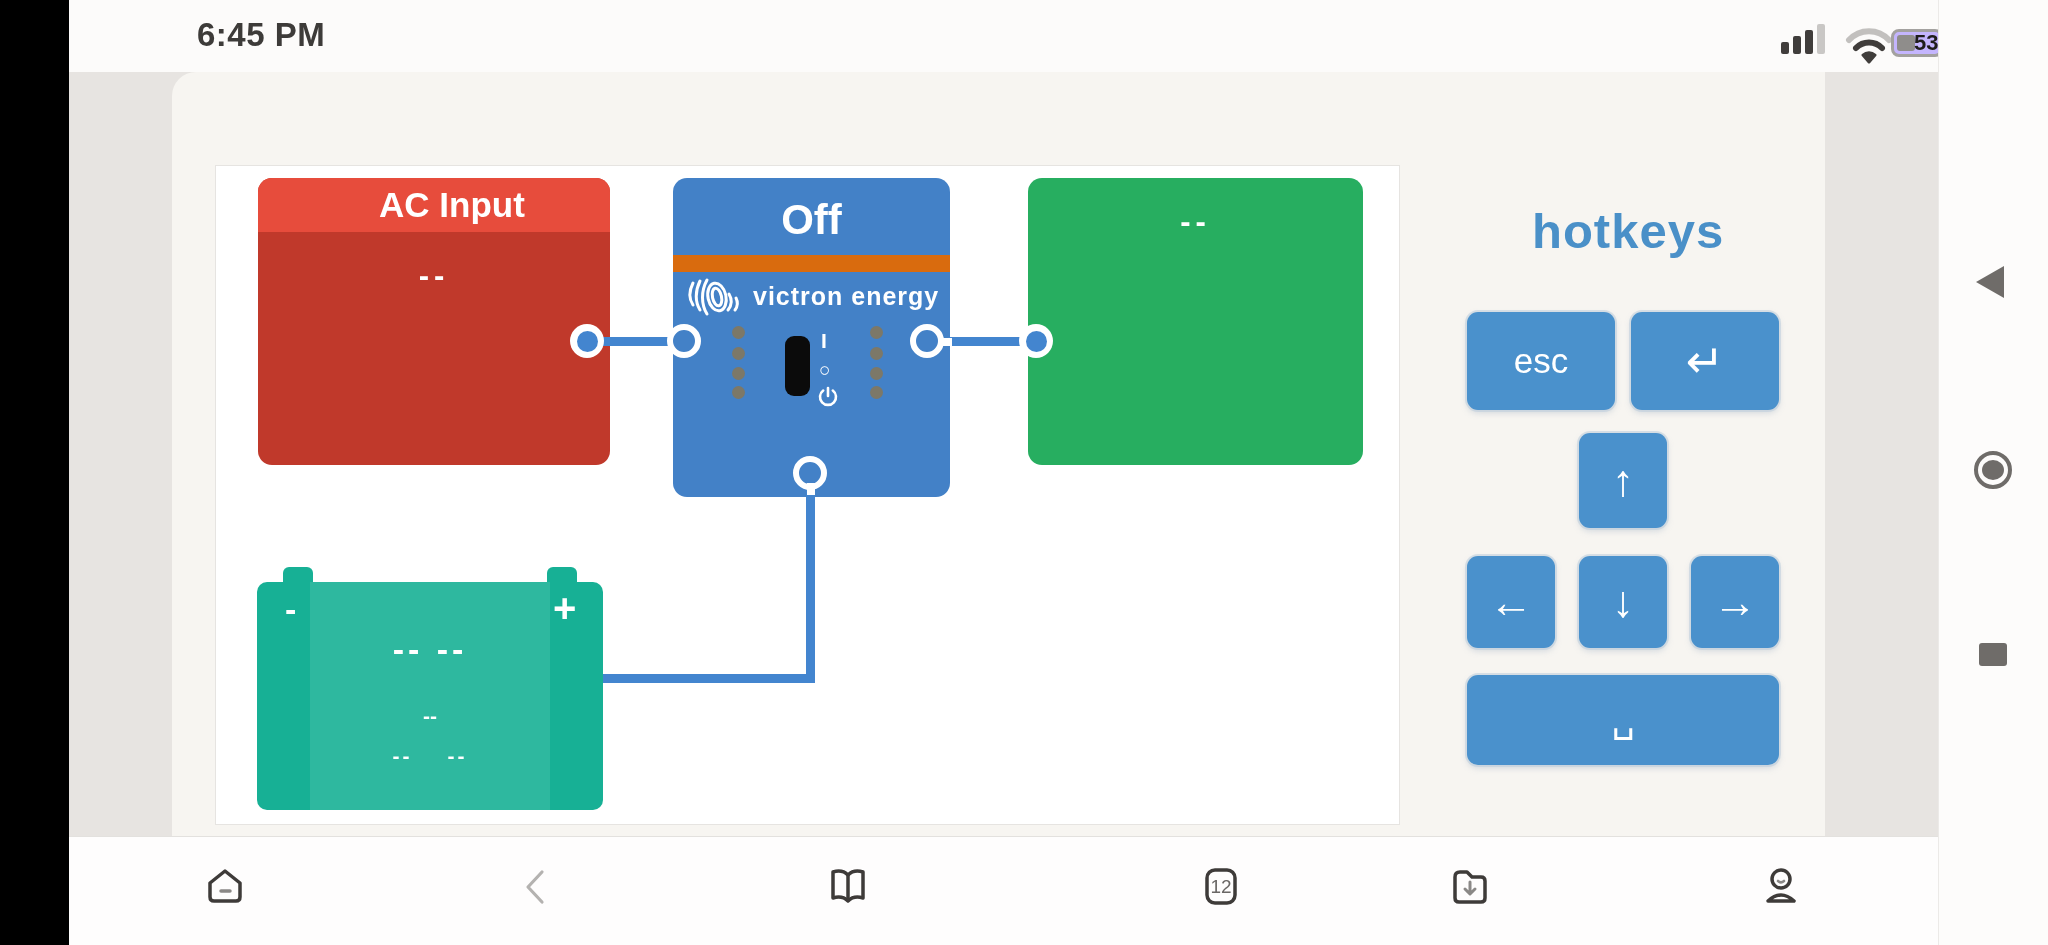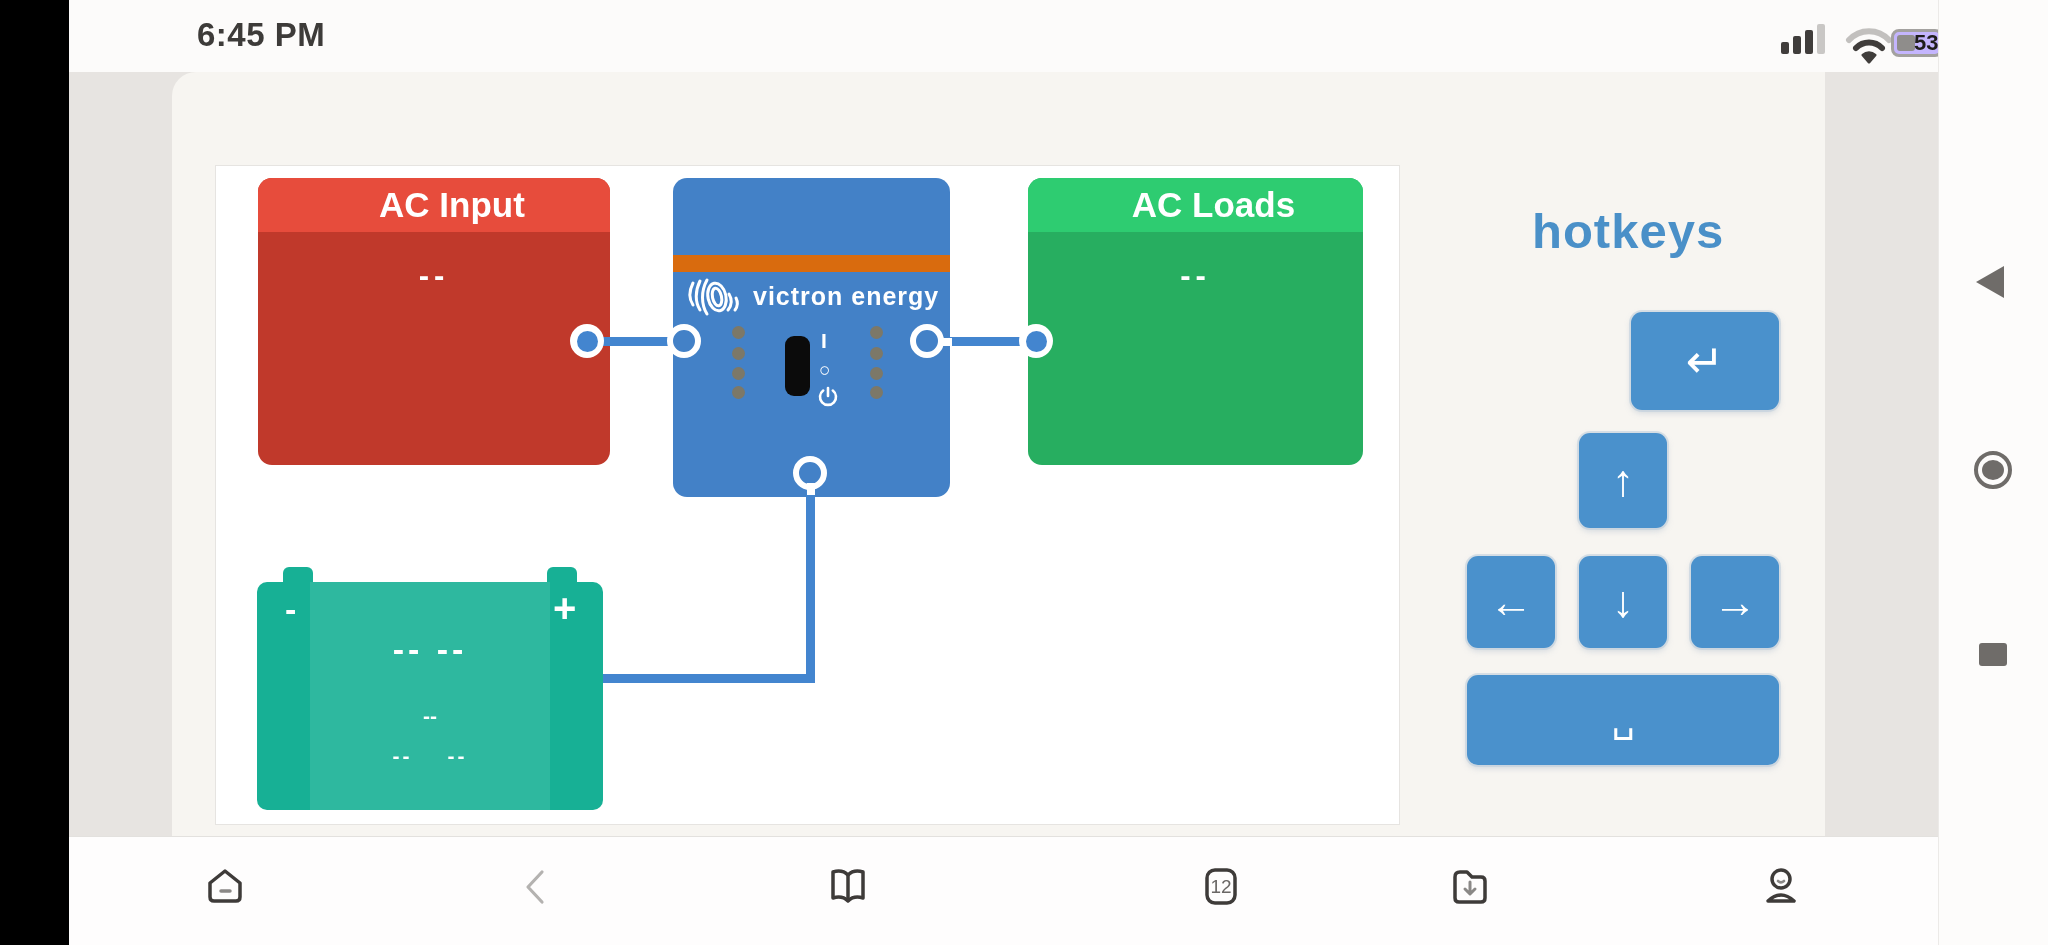--- a/index.html
+++ b/index.html
@@ -120,25 +120,25 @@
   <div class="abs content"></div>
 
   <div class="abs card"></div>
 
   <div class="abs node box-red">
     <div class="node-hd">AC Input</div>
     <div class="node-val">--</div>
   </div>
 
   <div class="abs node box-green">
-    <div class="node-hd">AC Loads</div>
     <div class="node-val">--</div>
   </div>
 
   <div class="abs inverter">
+    <div class="abs inv-title">Off</div>
     <div class="abs inv-stripe"></div>
     <div class="abs inv-logo">
       <svg width="62" height="44" viewBox="0 0 62 44" fill="none" stroke="#fff" stroke-width="3" stroke-linecap="round">
         <path d="M9 7 C5 15 5 23 9 29"></path>
         <path d="M16 5 C11 15 11 26 16 34"></path>
         <path d="M23 4 C17 15 17 28 23 38"></path>
         <ellipse cx="33" cy="21" rx="9" ry="14" transform="rotate(-12 33 21)"></ellipse>
         <ellipse cx="33" cy="21" rx="4.5" ry="9" transform="rotate(-12 33 21)"></ellipse>
         <path d="M45 18 C48 23 48 29 44 34"></path>
         <path d="M52 22 C54 26 54 30 51 34"></path>
@@ -192,20 +192,21 @@
   <div class="abs battery">
     <div class="abs batt-mid"></div>
     <div class="abs batt-minus">-</div>
     <div class="abs batt-plus">+</div>
     <div class="abs bv bv-main">-- --</div>
     <div class="abs bv bv-mid">--</div>
     <div class="abs bv bv-low">-- --</div>
   </div>
 
   <div class="abs hk-title">hotkeys</div>
+  <div class="abs key k-esc">esc</div>
   <div class="abs key k-enter">↵</div>
   <div class="abs key k-up">↑</div>
   <div class="abs key k-left">←</div>
   <div class="abs key k-down">↓</div>
   <div class="abs key k-right">→</div>
   <div class="abs key k-space">␣</div>
 
   <div class="abs bottom-nav"></div>
   <div class="abs bn-item" style="left:197px">
     <svg width="56" height="56" viewBox="0 0 56 56" fill="none" stroke="#3e3b39" stroke-width="3.5" stroke-linejoin="round" stroke-linecap="round">

